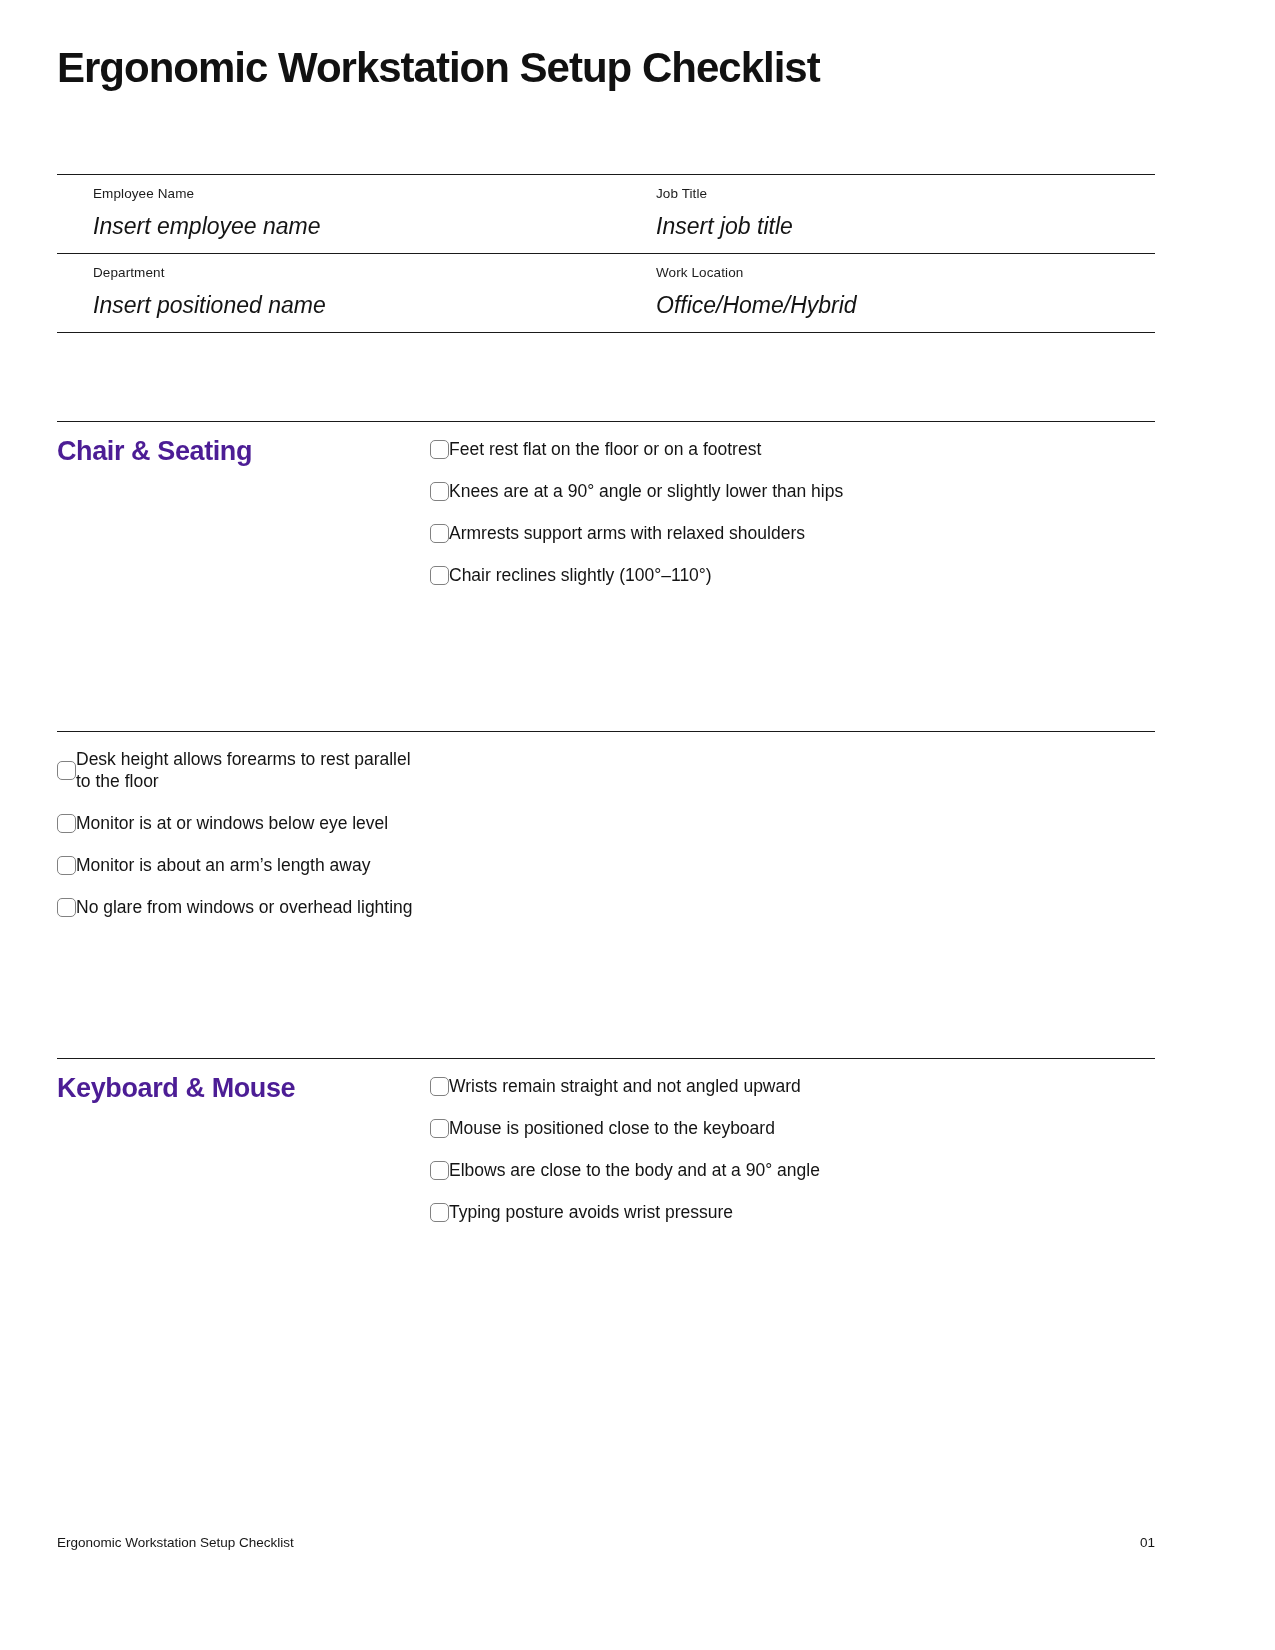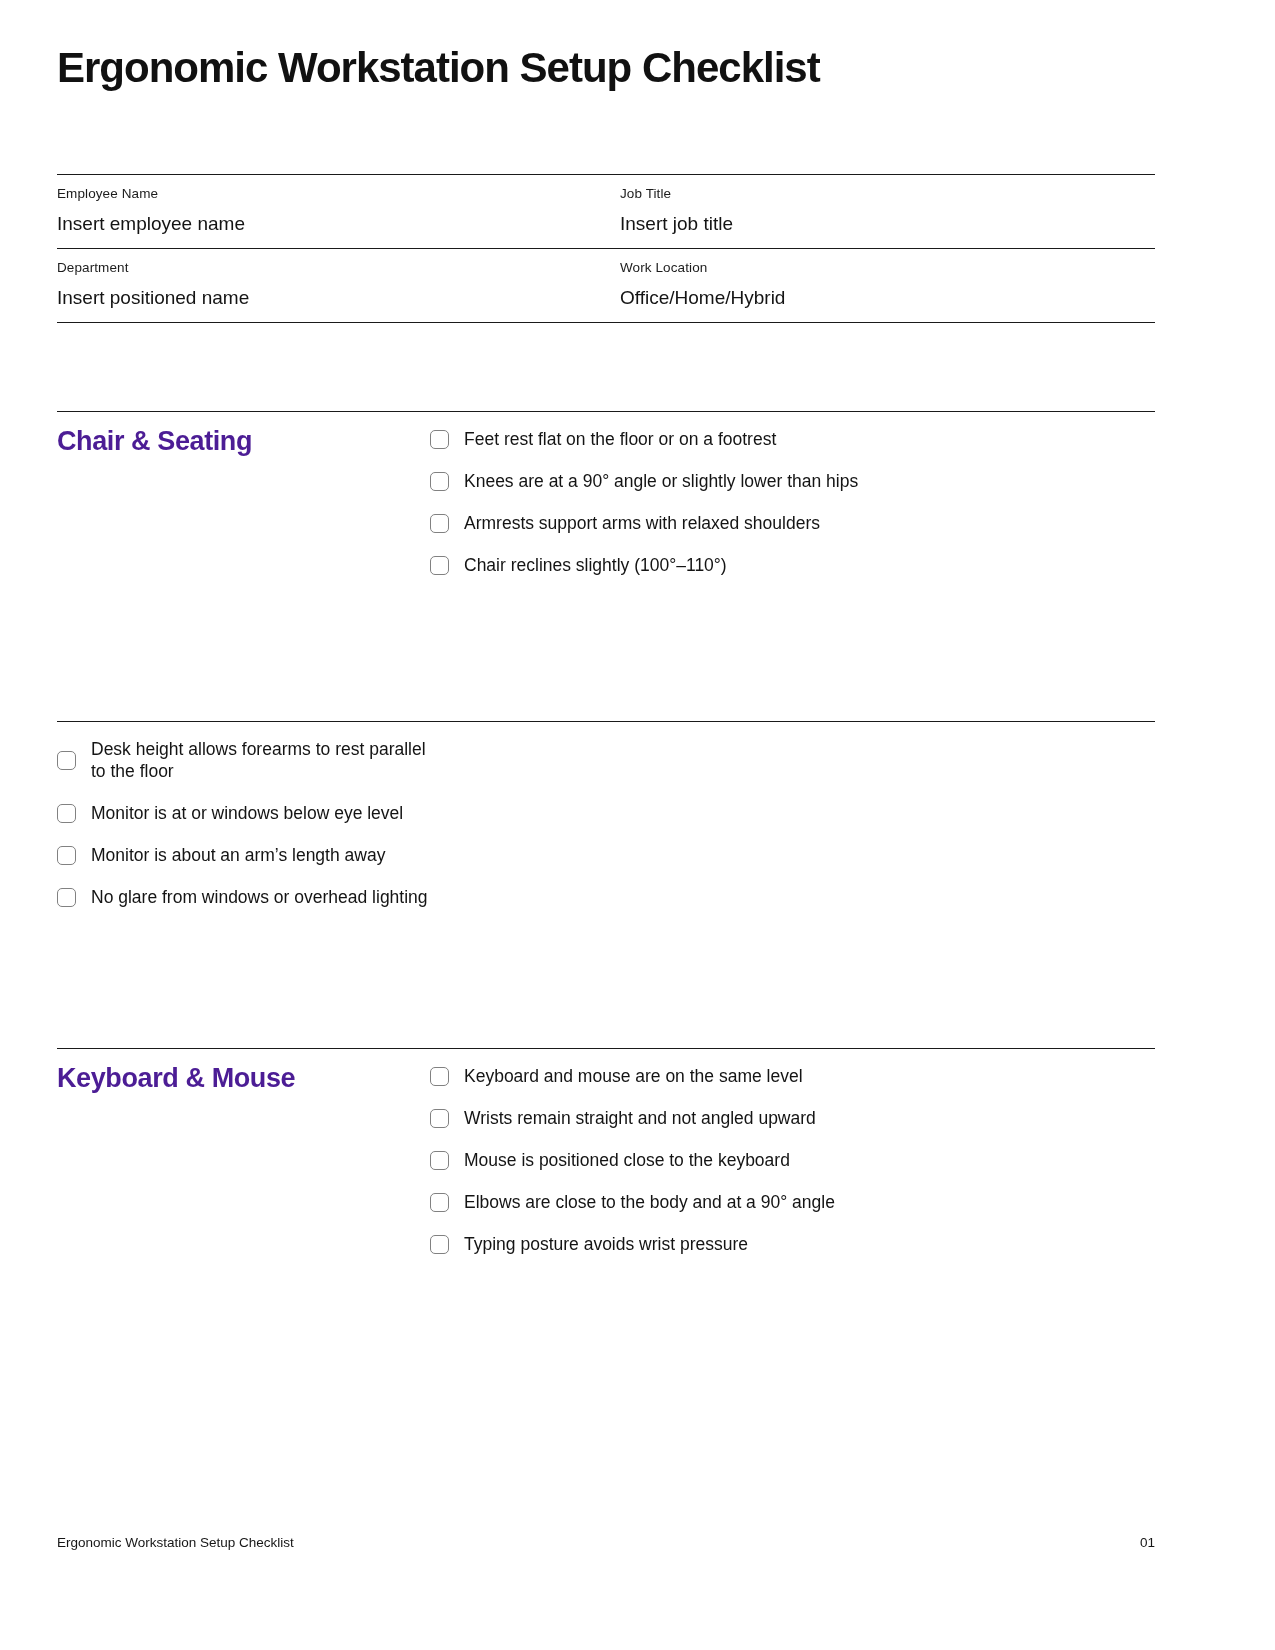--- a/index.html
+++ b/index.html
@@ -25,32 +25,33 @@
     color: #111111;
   }
 
   
   .info-form { margin-top: 84px; border-bottom: 1px solid #1a1a1a; }
   .form-row {
     display: grid;
     grid-template-columns: 563px 1fr;
     border-top: 1px solid #1a1a1a;
   }
-  .form-cell { padding: 11px 20px 13px 0; }
+  .form-cell { padding: 11px 20px 13px 0; margin-left: 36px; }
   .field-label {
     display: block;
     font-size: 13.5px;
     color: #1c1c1c;
     letter-spacing: 0.1px;
   }
   .field-value {
     display: block;
     margin-top: 12px;
-    font-size: 19px;
+    font-size: 23px;
     color: #141414;
+    font-style: italic;
   }
 
   
   .sections { margin-top: 88px; }
   .section {
     display: grid;
     grid-template-columns: 373px 1fr;
     border-top: 1px solid #1a1a1a;
     padding-top: 13px;
   }
@@ -66,21 +67,20 @@
   }
   .item-list {
     display: flex;
     flex-direction: column;
     gap: 20px;
     padding-top: 3px;
   }
   .check-item {
     display: flex;
     align-items: center;
-    gap: 15px;
     font-size: 17.5px;
     line-height: 22px;
     color: #141414;
   }
   .checkbox {
     width: 19px;
     height: 19px;
     flex: 0 0 auto;
     border: 1.5px solid #818181;
     border-radius: 5px;
@@ -173,24 +173,20 @@
           <span class="item-label">No glare from windows or overhead lighting</span>
         </div>
       </div>
     </div>
 
     <div class="section section-keyboard">
       <h2 class="section-heading">Keyboard &amp; Mouse</h2>
       <div class="item-list">
         <div class="check-item">
           <span class="checkbox"></span>
-          <span class="item-label">Keyboard and mouse are on the same level</span>
-        </div>
-        <div class="check-item">
-          <span class="checkbox"></span>
           <span class="item-label">Wrists remain straight and not angled upward</span>
         </div>
         <div class="check-item">
           <span class="checkbox"></span>
           <span class="item-label">Mouse is positioned close to the keyboard</span>
         </div>
         <div class="check-item">
           <span class="checkbox"></span>
           <span class="item-label">Elbows are close to the body and at a 90° angle</span>
         </div>

